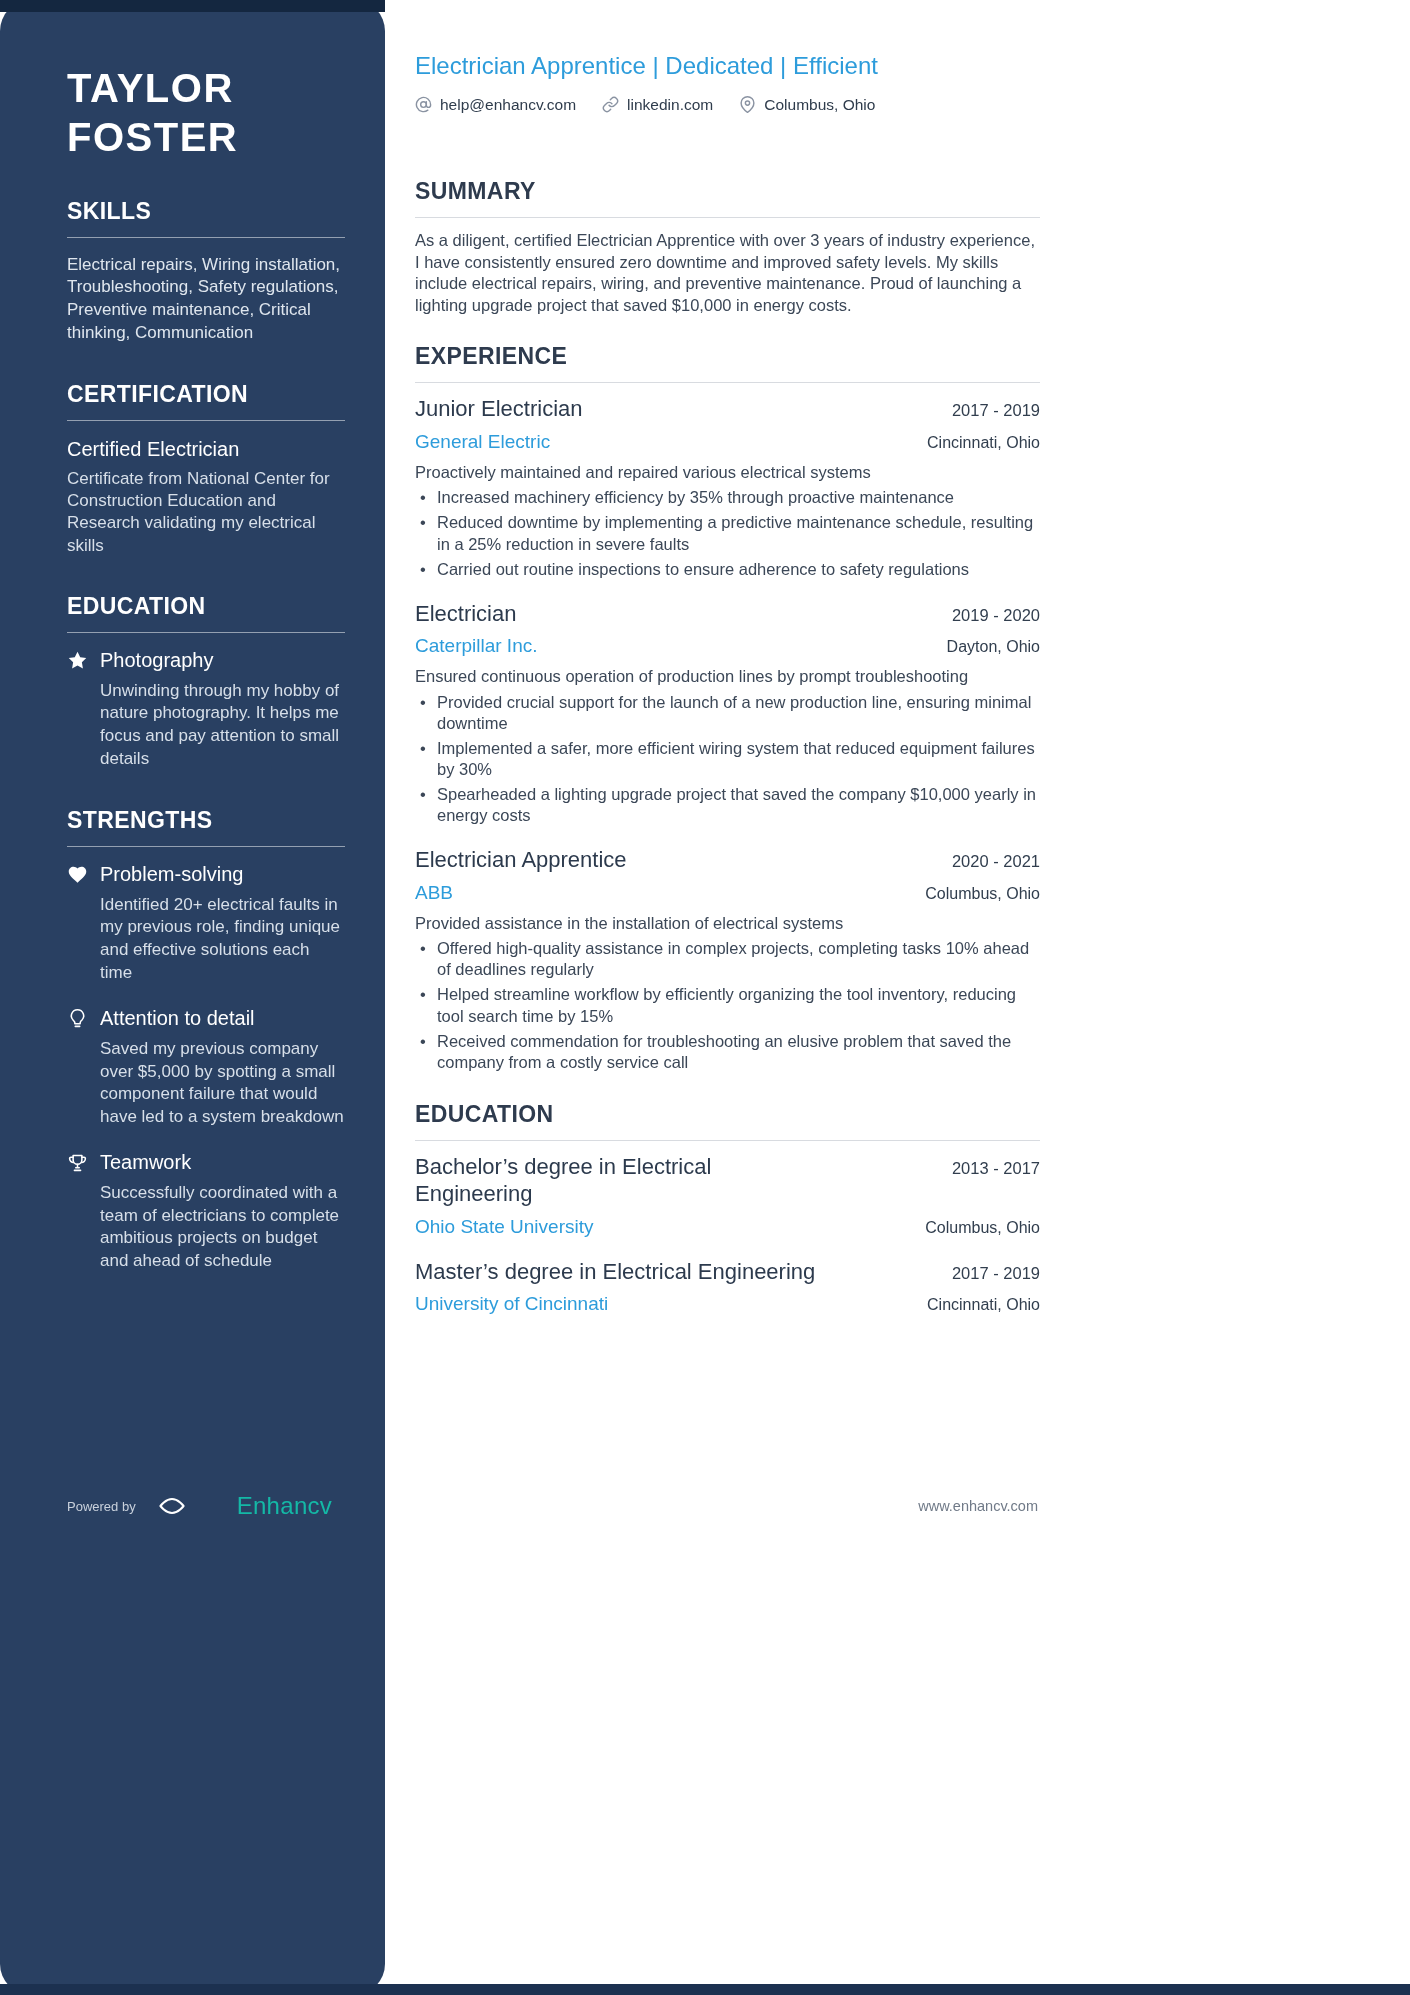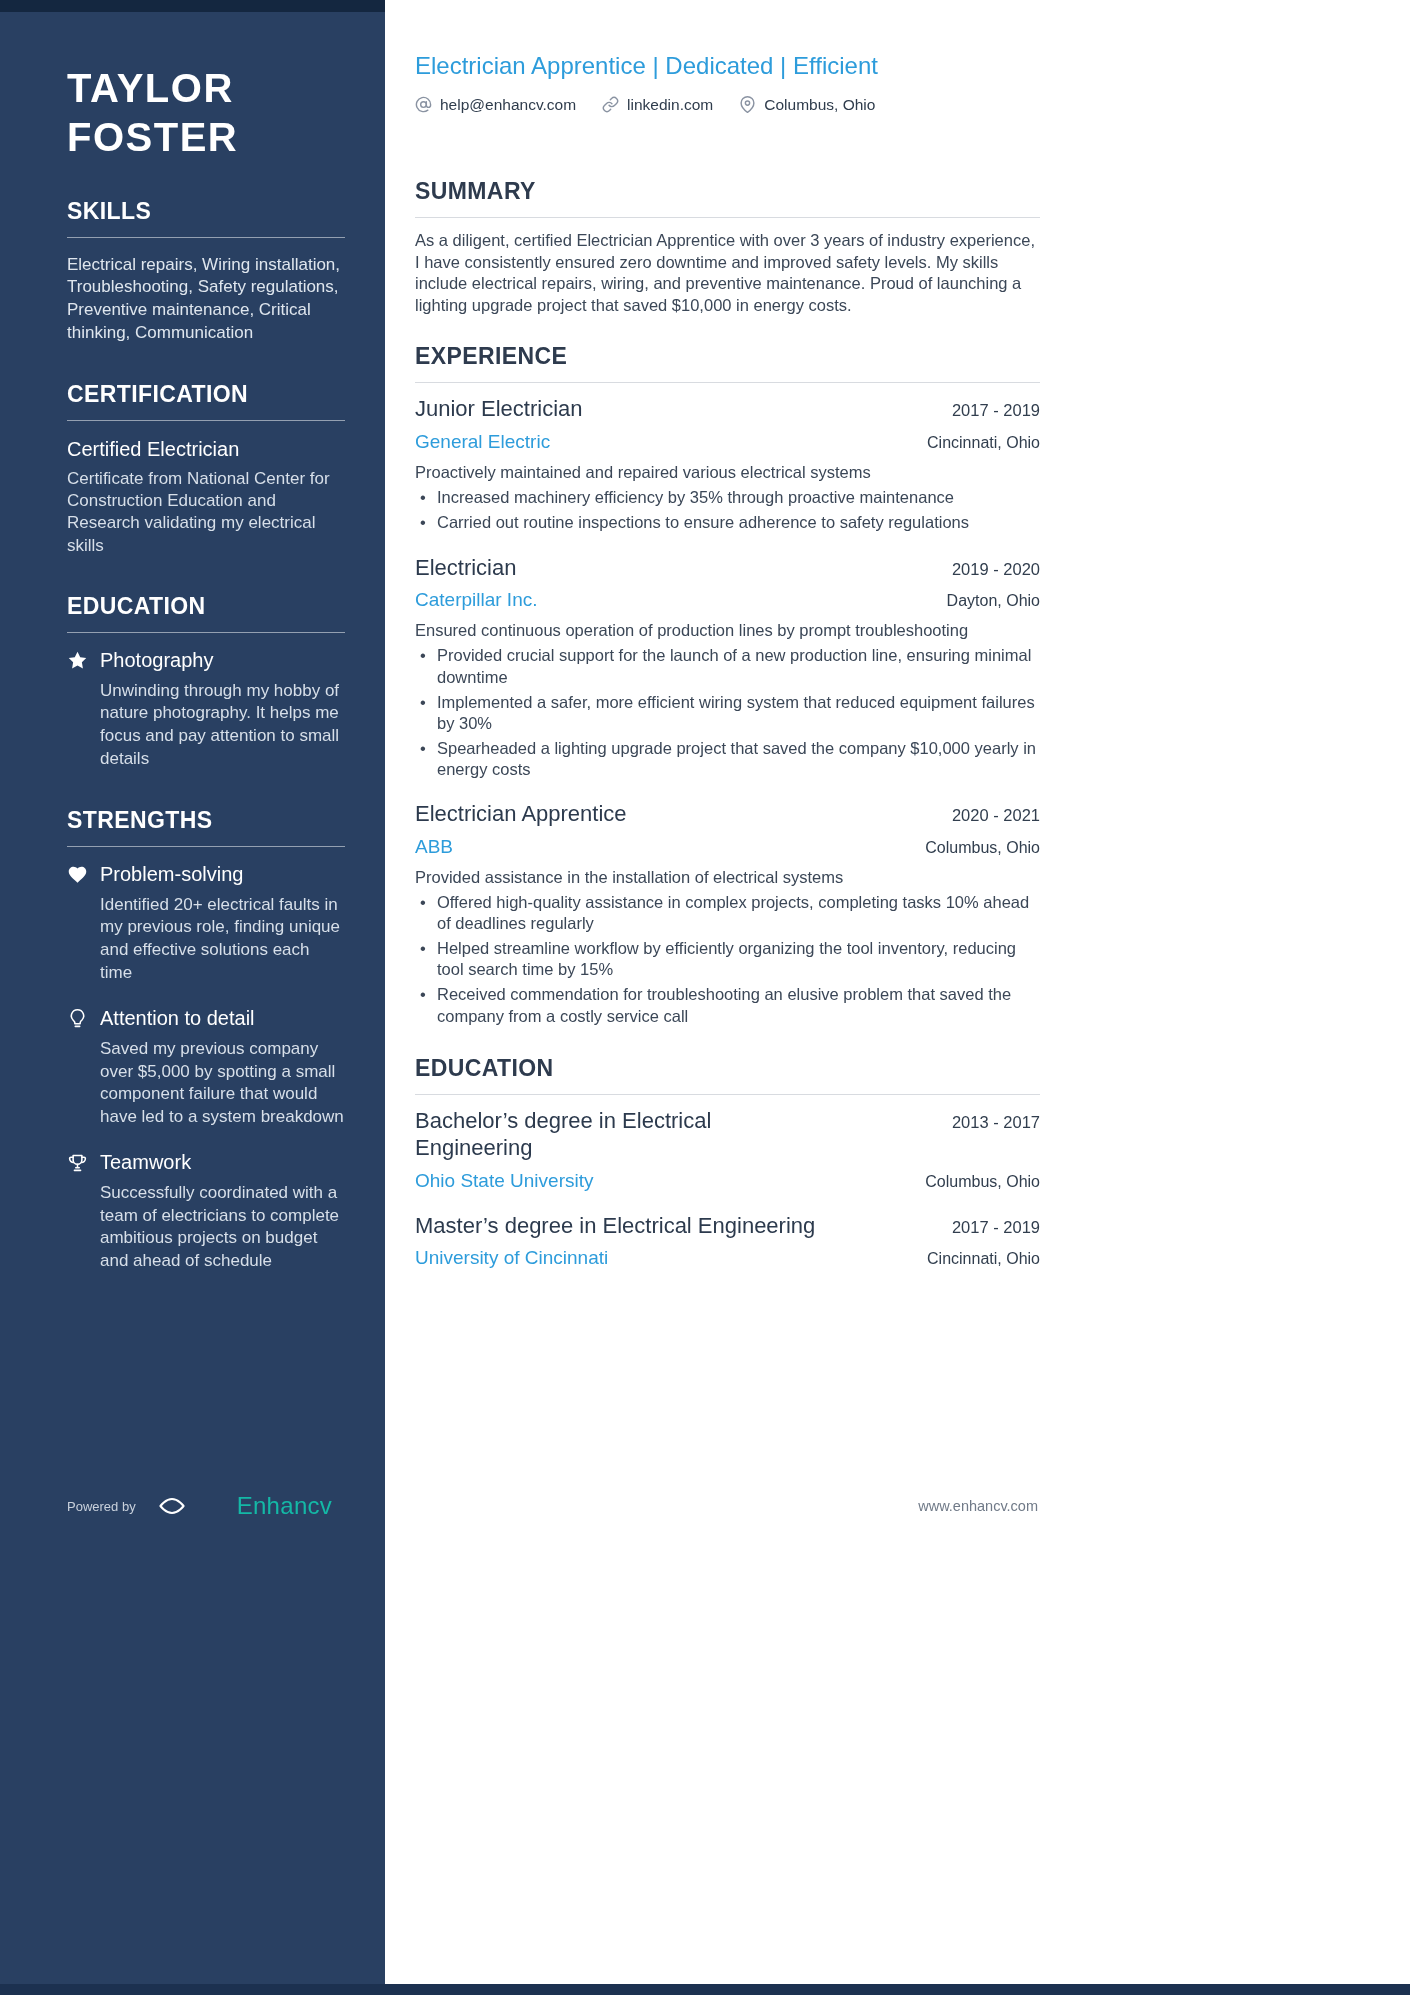--- a/index.html
+++ b/index.html
@@ -7,20 +7,21 @@
   body { font-family:"Liberation Sans","DejaVu Sans",sans-serif; }
   .page {
     position:relative; width:1410px; height:1995px; margin:0 auto;
     background:#ffffff; overflow:hidden;
   }
   
   .sidebar {
     position:absolute; left:0; top:0; width:385px; height:100%;
     background:var(--sidebar-bg,#294062); color:#fff;
     padding:64px 40px 0 67px;
+    border-radius:31px;
   }
   .top-strip { position:absolute; top:0; left:0; width:385px; height:12px; background:var(--strip-dark,#142740); }
   .bottom-strip { position:absolute; bottom:0; left:0; width:100%; height:11px; background:#1c3150; }
   .name { font-size:40px; font-weight:700; letter-spacing:1.5px; line-height:1.22; color:#fff; }
   .name span { display:block; }
   .side-section { margin-top:36px; }
   .side-title {
     font-size:23px; font-weight:600; letter-spacing:.4px; color:#fff;
     padding-bottom:12px; border-bottom:1px solid rgba(255,255,255,.5); margin-bottom:16px;
   }
@@ -222,20 +223,21 @@
           <h3 class="entry-title">Junior Electrician</h3>
           <span class="entry-date">2017 - 2019</span>
         </div>
         <div class="entry-sub">
           <span class="entry-company">General Electric</span>
           <span class="entry-loc">Cincinnati, Ohio</span>
         </div>
         <p class="entry-desc">Proactively maintained and repaired various electrical systems</p>
         <ul class="job-bullets">
           <li>Increased machinery efficiency by 35% through proactive maintenance</li>
+          <li>Reduced downtime by implementing a predictive maintenance schedule, resulting in a 25% reduction in severe faults</li>
           <li>Carried out routine inspections to ensure adherence to safety regulations</li>
         </ul>
       </article>
 
       <article class="entry">
         <div class="entry-head">
           <h3 class="entry-title">Electrician</h3>
           <span class="entry-date">2019 - 2020</span>
         </div>
         <div class="entry-sub">

